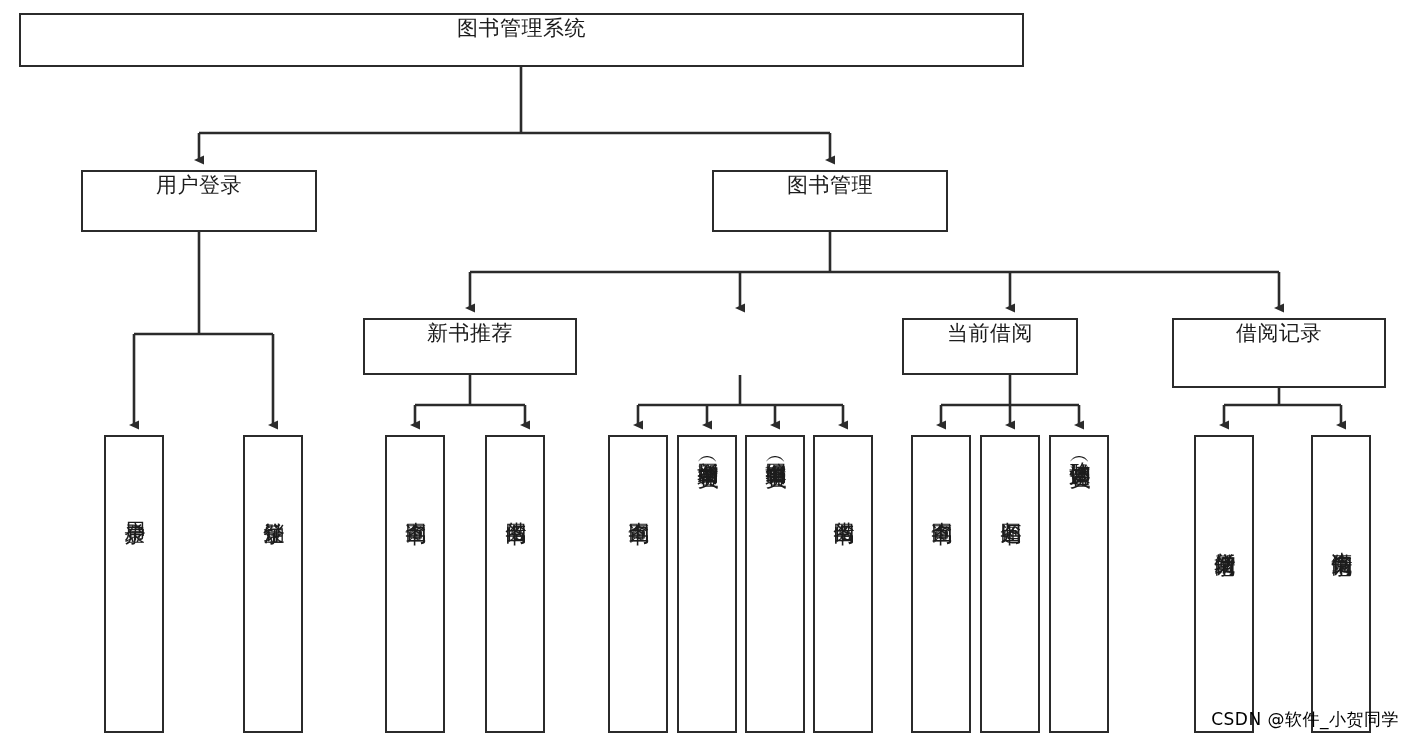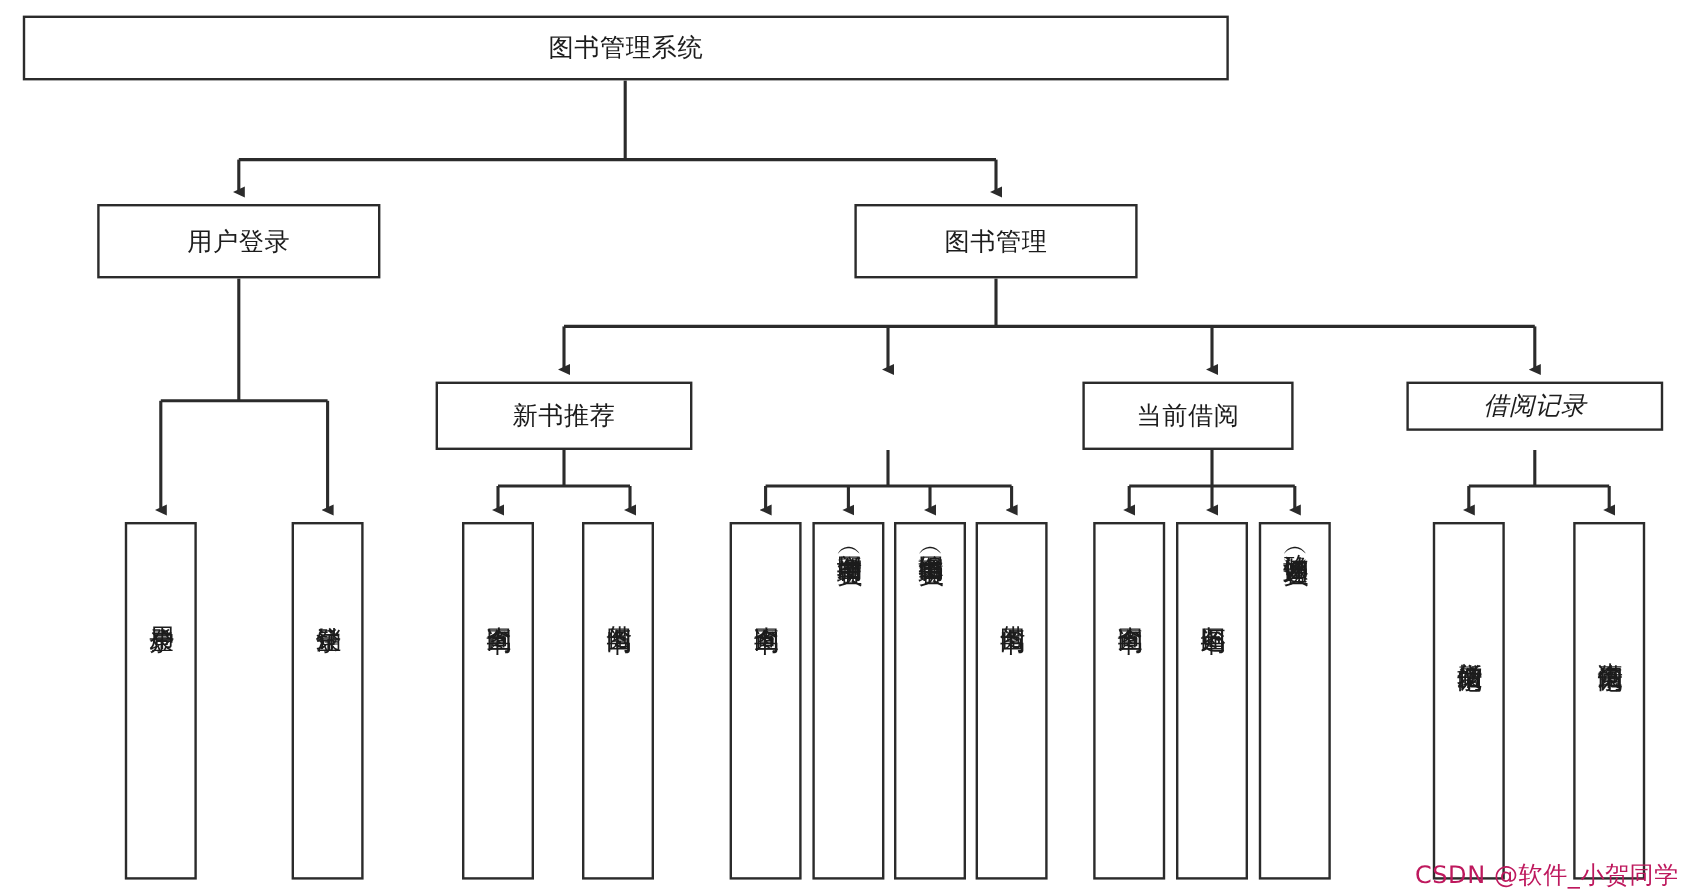--- a/index.html
+++ b/index.html
@@ -22,21 +22,21 @@
     width: 1405px;
     height: 747px;
     pointer-events: none;
   }
   .node {
     position: absolute;
     box-sizing: border-box;
     background: #ffffff;
     border: 2px solid #2b2b2b;
     display: flex;
-    align-items: center;
+    align-items: flex-start;
     justify-content: center;
     color: #1c1c1c;
   }
   .node .label {
     font-size: 21px;
     line-height: 1.25;
     letter-spacing: 0.5px;
     white-space: nowrap;
   }
   .node.vertical {
@@ -54,23 +54,23 @@
   }
   .node.vertical.mid .label {
     margin-top: 60px;
   }
   .node.vertical.midlow .label {
     margin-top: 90px;
   }
   .watermark {
     position: absolute;
     right: 6px;
-    bottom: 4px;
-    font-size: 20px;
-    color: #be185d;
+    bottom: 16px;
+    font-size: 17px;
+    color: #000000;
     letter-spacing: 0.5px;
     white-space: nowrap;
   }
 </style>
 </head>
 <body>
 
 <div id="canvas">
 
   <svg class="lines" viewBox="0 0 1405 747" xmlns="http://www.w3.org/2000/svg">
@@ -143,21 +143,21 @@
 
   <div class="node" style="left:712px; top:170px; width:236px; height:62px;">
     <span class="label">图书管理</span>
   </div>
 
 
   <div class="node" style="left:902px; top:318px; width:176px; height:57px;">
     <span class="label">当前借阅</span>
   </div>
 
-  <div class="node" style="left:1172px; top:318px; width:214px; height:41px;font-style:italic;">
+  <div class="node" style="left:1172px; top:318px; width:214px; height:70px;">
     <span class="label">借阅记录</span>
   </div>
 
   <div class="node vertical mid" style="left:104px; top:435px; width:60px; height:298px;">
     <span class="label">用户登录</span>
   </div>
 
   <div class="node vertical mid" style="left:243px; top:435px; width:60px; height:298px;">
     <span class="label">注销登录</span>
   </div>

